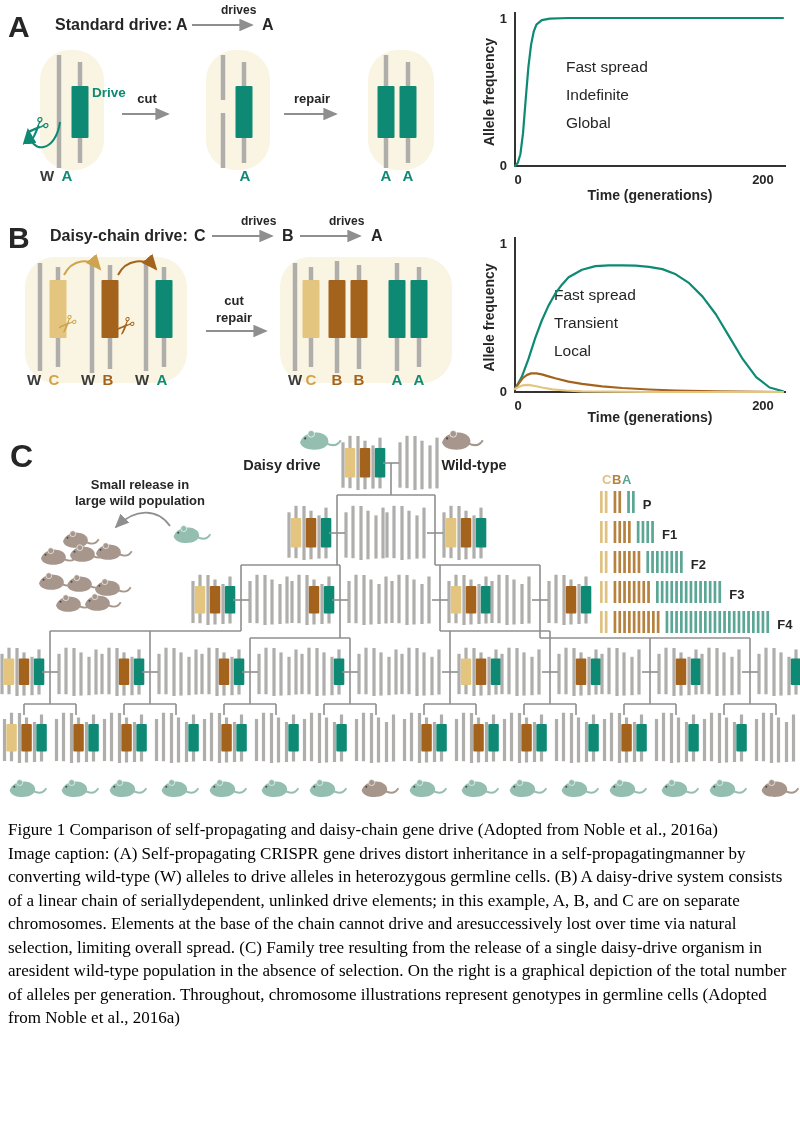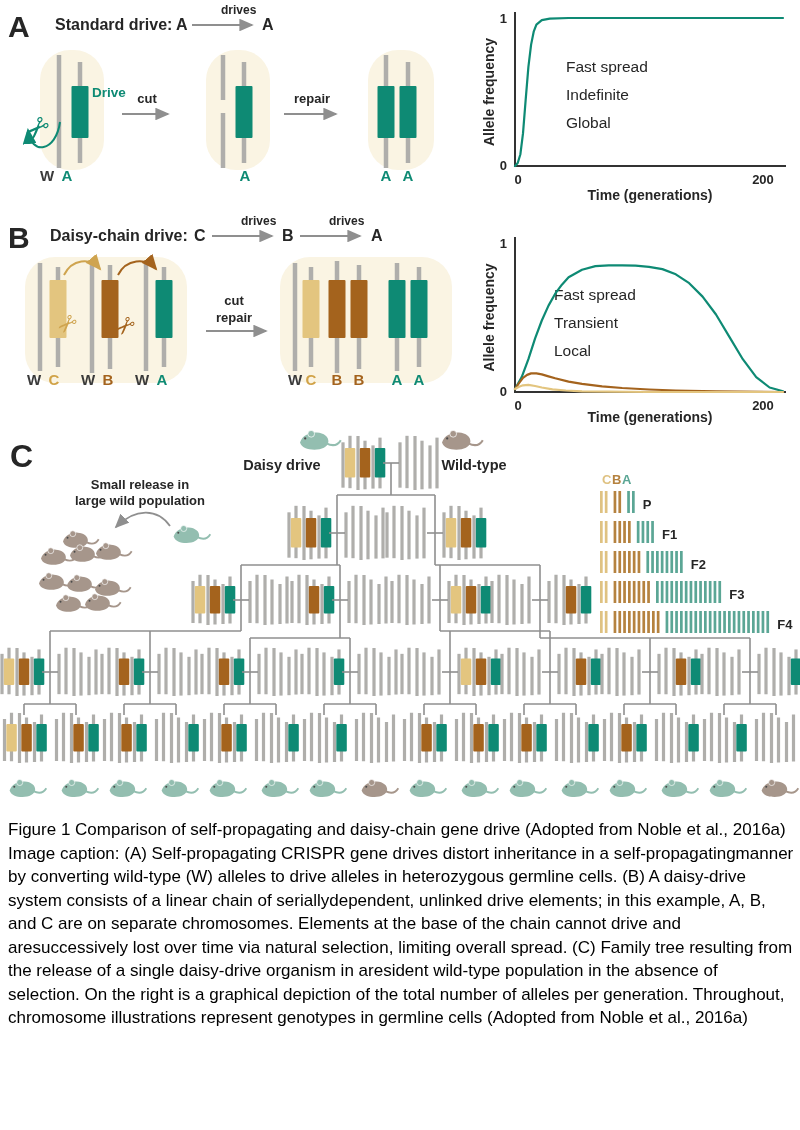--- a/index.html
+++ b/index.html
@@ -2,21 +2,21 @@
 <html><head>
 <meta charset="utf-8">
 <style>
   html,body{margin:0;padding:0;background:#ffffff;}
   body{width:800px;height:1130px;overflow:hidden;font-family:"Liberation Sans",sans-serif;position:relative;}
   svg{position:absolute;left:0;display:block;}
   #svg-a{top:0;}
   #svg-b{top:213px;}
   #svg-c{top:423px;}
   .caption{position:absolute;top:818px;left:8px;width:786px;
-    font-family:Liberation Sans, sans-serif;font-size:17px;line-height:23.5px;color:#000;}
+    font-family:Liberation Serif, serif;font-size:17px;line-height:23.5px;color:#000;}
   .caption p{margin:0;}
 </style>
 </head>
 <body>
 
 <svg id="svg-a" width="800" height="213" viewBox="0 0 800 213">
     <defs>
       <marker id="m-gray" markerWidth="9" markerHeight="7" refX="7" refY="3.5" orient="auto">
         <path d="M0,0 L8,3.5 L0,7 Z" fill="#8f8f8f"></path>
       </marker>

